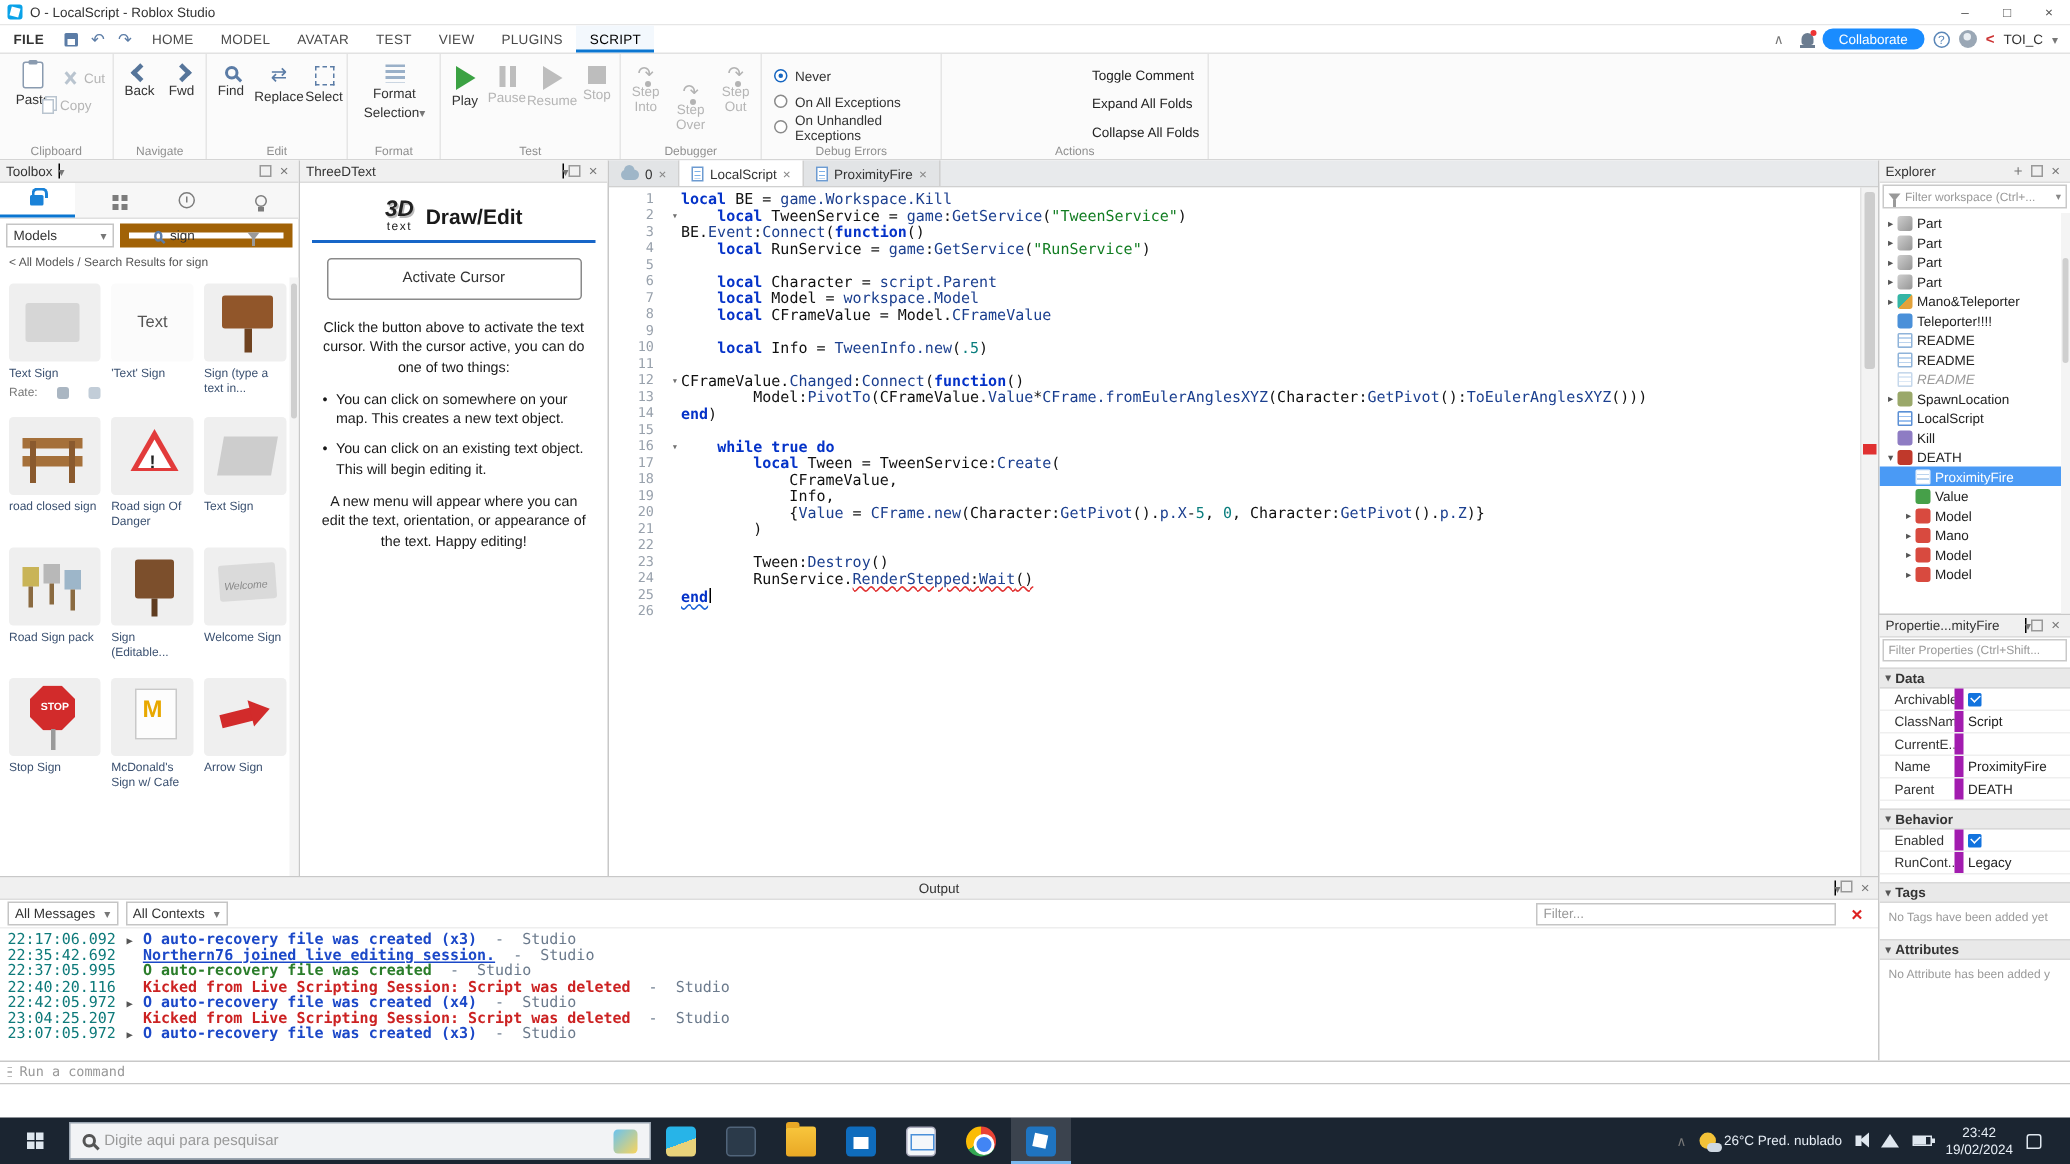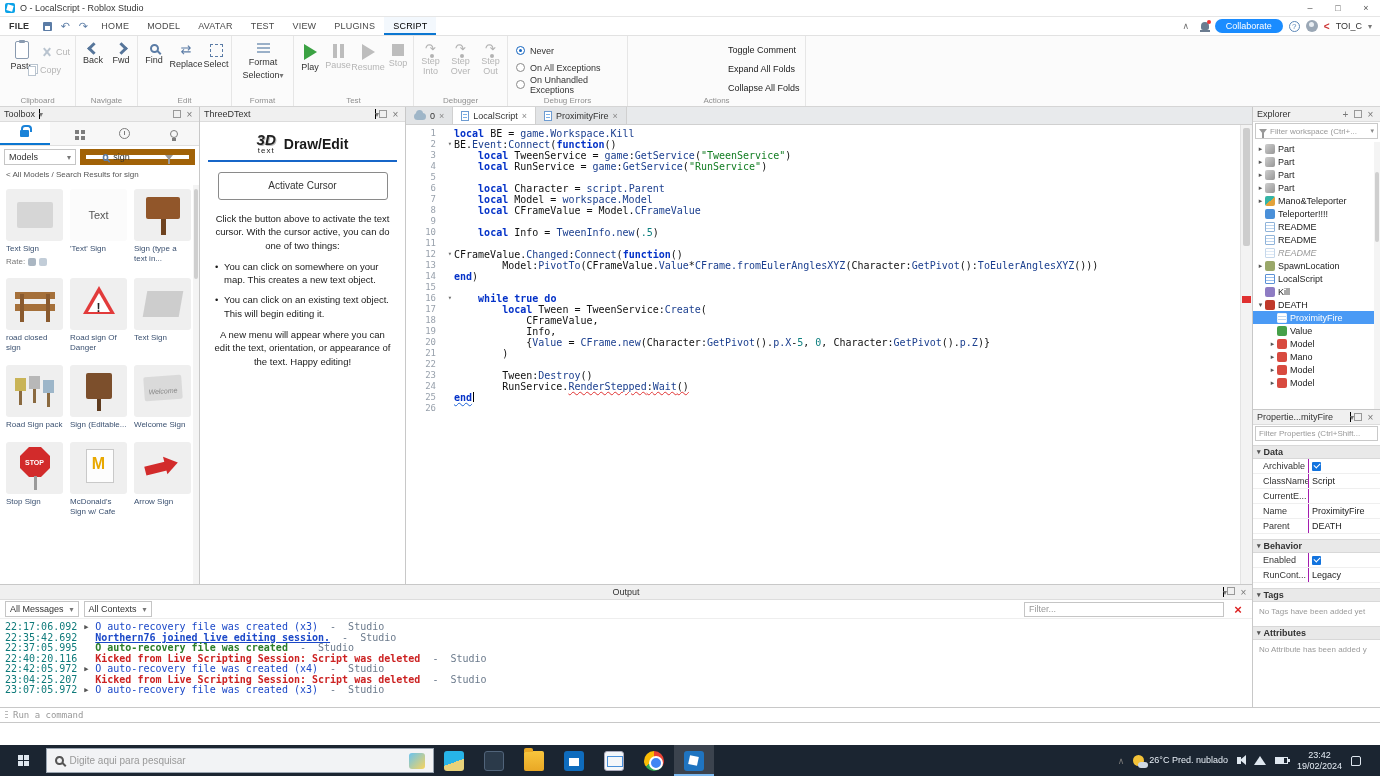--- a/index.html
+++ b/index.html
@@ -128,21 +128,21 @@
 .t-welcome::before{content:"";position:absolute;left:10px;top:11px;width:38px;height:24px;background:#dadada;transform:rotate(-4deg);border-radius:2px}
 .t-welcome .ttxt{font-size:7px;color:#888;font-style:italic;transform:translate(-50%,-50%) rotate(-4deg)}
 .t-stop::before{content:"";position:absolute;left:14px;top:5px;width:30px;height:30px;background:#d22b2b;clip-path:polygon(30% 0,70% 0,100% 30%,100% 70%,70% 100%,30% 100%,0 70%,0 30%)}
 .t-stop::after{content:"";position:absolute;left:28px;top:34px;width:3px;height:14px;background:#9a9a9a}
 .t-stop .ttxt{top:38%;color:#fff;font-weight:bold;font-size:7px}
 .t-mcd::before{content:"";position:absolute;left:16px;top:7px;width:26px;height:32px;background:#fdfdfd;border:1px solid #c9c9c9}
 .t-mcd .ttxt{top:42%;color:#e8a800;font-weight:bold;font-size:16px}
 .t-arrow::before{content:"";position:absolute;left:11px;top:22px;width:22px;height:9px;background:#d22b2b;transform:rotate(-14deg)}
 .t-arrow::after{content:"";position:absolute;left:31px;top:13px;width:0;height:0;border-left:13px solid #d22b2b;border-top:9px solid transparent;border-bottom:9px solid transparent;transform:rotate(-14deg)}
 .tcap{margin-top:3px;color:#3a5070;line-height:1.25;overflow:hidden;max-height:20px}
-.rrow{display:flex;align-items:center;gap:3px;margin-top:3px;color:#777}
+.rrow{display:flex;align-items:center;gap:13px;margin-top:3px;color:#777}
 .thumbup,.thumbdn{width:8px;height:8px;border-radius:2px;background:#aab6c2}
 .thumbdn{transform:rotate(180deg);background:#c2cdd8}
 .tbsb{position:absolute;right:0;top:78px;bottom:0;width:6px;background:#f4f4f4}
 .tbsb::after{content:"";position:absolute;left:1px;right:1px;top:4px;height:90px;background:#cfcfcf;border-radius:2px}
 
 
 #threed{left:200px;top:107px;width:206px;height:477px;border-right:1px solid #c8c8c8}
 .tdbody{padding:6px 8px;text-align:center}
 .tdlogo{display:flex;align-items:center;justify-content:center;gap:8px;margin:4px 0 2px}
 .logo3d{display:flex;flex-direction:column;align-items:center;line-height:1}
@@ -212,39 +212,39 @@
 .xsb::after{content:"";position:absolute;left:1px;right:1px;top:30px;height:70px;background:#cfcfcf;border-radius:2px}
 
 #properties{left:1252px;top:410px;width:128px;height:297px;border-left:1px solid #c8c8c8}
 .pfilter{height:15px;margin:1px 2px;border:1px solid #c9c9c9;display:flex;align-items:center;padding:0 3px;background:#fff}
 .pfilter input{font-size:8px}
 #proplist{position:absolute;left:0;top:33px;right:0;bottom:0;overflow:hidden}
 .psec{height:14px;background:#e9e9e9;border-top:1px solid #d8d8d8;border-bottom:1px solid #d8d8d8;display:flex;align-items:center;gap:3px;padding-left:4px;font-weight:bold;color:#333;margin-top:5px}
 .psec:first-child{margin-top:2px}
 .pscaret{font-size:7px;color:#555}
 .prow{height:15px;display:flex;border-bottom:1px solid #efefef;align-items:center}
-.pk{width:56px;padding-left:10px;color:#333;border-right:1px solid #a21caf;white-space:nowrap;overflow:hidden;height:100%;display:flex;align-items:center}
+.pk{width:56px;padding-left:10px;color:#333;border-right:6px solid #a21caf;white-space:nowrap;overflow:hidden;height:100%;display:flex;align-items:center}
 .pv{flex:1;padding:0 3px;color:#222;white-space:nowrap;overflow:hidden;height:100%;display:flex;align-items:center}
 .cb{width:9px;height:9px;background:#1273de;border-radius:1px;position:relative}
 .cb::after{content:"";position:absolute;left:2.5px;top:0.5px;width:3px;height:5px;border:solid #fff;border-width:0 1.5px 1.5px 0;transform:rotate(45deg)}
 .pnote{padding:5px 6px;color:#9a9a9a;font-size:8px;white-space:nowrap;overflow:hidden}
 
 
 #output{left:0;top:584px;width:1252px;height:123px;border-top:1px solid #c8c8c8}
 .ohead{height:15px;background:#f0f0f0;border-bottom:1px solid #ddd;position:relative;display:flex;align-items:center;justify-content:center;font-size:9px;color:#333}
 .oheadbtns{position:absolute;right:3px;top:2px;display:flex;gap:3px}
 .obar{height:19px;display:flex;align-items:center;gap:5px;padding:0 5px;border-bottom:1px solid #eee}
 .ofilter{width:200px;border:1px solid #c5c5c5;height:15px;display:flex;align-items:center;padding:0 4px;margin-left:auto;background:#fff}
 .oclear{color:#d22;font-weight:bold;font-size:13px;width:18px;text-align:center}
 #ologs{font-family:"DejaVu Sans Mono",monospace;font-size:10px;padding:3px 5px}
 .orow{height:10.5px;line-height:10.5px;white-space:pre;display:flex}
 .ots{color:#0e7a7a;margin-right:7px}
 .oarr{width:11px;color:#555;font-size:7px;line-height:10.5px}
 .omsg{}
-.c-blue{color:#1b48c8;font-weight:normal}
+.c-blue{color:#1b48c8;font-weight:bold}
 .c-link{color:#1b48c8;font-weight:bold;text-decoration:underline}
 .c-green{color:#2a7d2a;font-weight:bold}
 .c-red{color:#cc2222;font-weight:bold}
 .osuf{color:#6b7a8c;white-space:pre}
 
 
 #cmdbar{position:absolute;left:0;top:707px;width:1380px;height:16px;background:#fff;border-top:1px solid #c8c8c8;border-bottom:1px solid #c8c8c8;display:flex;align-items:center}
 .grip{width:3px;height:9px;margin:0 5px;background:repeating-linear-gradient(#bbb 0 1px,transparent 1px 3px)}
 #cmdbar input{font-family:"DejaVu Sans Mono",monospace;font-size:9px;color:#666}
 #strip{position:absolute;left:0;top:723px;width:1380px;height:22px;background:#fff}
@@ -406,21 +406,21 @@
         <span class="lbl">Stop</span>
       </div>
       <div class="rlabel">Test</div>
     </div>
 
     <div class="rgroup" style="left:414px;width:94px">
       <div class="bigbtn dis" style="left:2px;top:8px;width:29px">
         <span class="i-step"></span>
         <span class="lbl">Step Into</span>
       </div>
-      <div class="bigbtn dis" style="left:32px;top:8px;width:29px">
+      <div class="bigbtn dis" style="left:32px;top:20px;width:29px">
         <span class="i-step"></span>
         <span class="lbl">Step Over</span>
       </div>
       <div class="bigbtn dis" style="left:62px;top:8px;width:29px">
         <span class="i-step"></span>
         <span class="lbl">Step Out</span>
       </div>
       <div class="rlabel">Debugger</div>
     </div>
 
@@ -626,22 +626,22 @@
           <div class="gl">20</div>
           <div class="gl">21</div>
           <div class="gl">22</div>
           <div class="gl">23</div>
           <div class="gl">24</div>
           <div class="gl">25</div>
           <div class="gl">26</div>
         </div>
       <div id="codelines">
           <div class="cl"><span class="t-k">local</span><span class="t-d"> BE = </span><span class="t-m">game.Workspace.Kill</span></div>
+          <div class="cl"><span class="t-d">    </span><span class="t-k">local</span><span class="t-d"> TweenService = </span><span class="t-m">game</span><span class="t-d">:</span><span class="t-m">GetService</span><span class="t-d">(</span><span class="t-s">"TweenService"</span><span class="t-d">)</span></div>
           <div class="cl"><span class="t-d">BE.</span><span class="t-m">Event</span><span class="t-d">:</span><span class="t-m">Connect</span><span class="t-d">(</span><span class="t-k">function</span><span class="t-d">()</span></div>
-          <div class="cl"><span class="t-d">    </span><span class="t-k">local</span><span class="t-d"> TweenService = </span><span class="t-m">game</span><span class="t-d">:</span><span class="t-m">GetService</span><span class="t-d">(</span><span class="t-s">"TweenService"</span><span class="t-d">)</span></div>
           <div class="cl"><span class="t-d">    </span><span class="t-k">local</span><span class="t-d"> RunService = </span><span class="t-m">game</span><span class="t-d">:</span><span class="t-m">GetService</span><span class="t-d">(</span><span class="t-s">"RunService"</span><span class="t-d">)</span></div>
           <div class="cl"></div>
           <div class="cl"><span class="t-d">    </span><span class="t-k">local</span><span class="t-d"> Character = </span><span class="t-m">script.Parent</span></div>
           <div class="cl"><span class="t-d">    </span><span class="t-k">local</span><span class="t-d"> Model = </span><span class="t-m">workspace.Model</span></div>
           <div class="cl"><span class="t-d">    </span><span class="t-k">local</span><span class="t-d"> CFrameValue = Model.</span><span class="t-m">CFrameValue</span></div>
           <div class="cl"></div>
           <div class="cl"><span class="t-d">    </span><span class="t-k">local</span><span class="t-d"> Info = </span><span class="t-m">TweenInfo.new</span><span class="t-d">(</span><span class="t-n">.5</span><span class="t-d">)</span></div>
           <div class="cl"></div>
           <div class="cl"><span class="t-d">CFrameValue.</span><span class="t-m">Changed</span><span class="t-d">:</span><span class="t-m">Connect</span><span class="t-d">(</span><span class="t-k">function</span><span class="t-d">()</span></div>
           <div class="cl"><span class="t-d">        Model:</span><span class="t-m">PivotTo</span><span class="t-d">(CFrameValue.</span><span class="t-m">Value</span><span class="t-d">*</span><span class="t-m">CFrame.fromEulerAnglesXYZ</span><span class="t-d">(Character:</span><span class="t-m">GetPivot</span><span class="t-d">():</span><span class="t-m">ToEulerAnglesXYZ</span><span class="t-d">()))</span></div>

